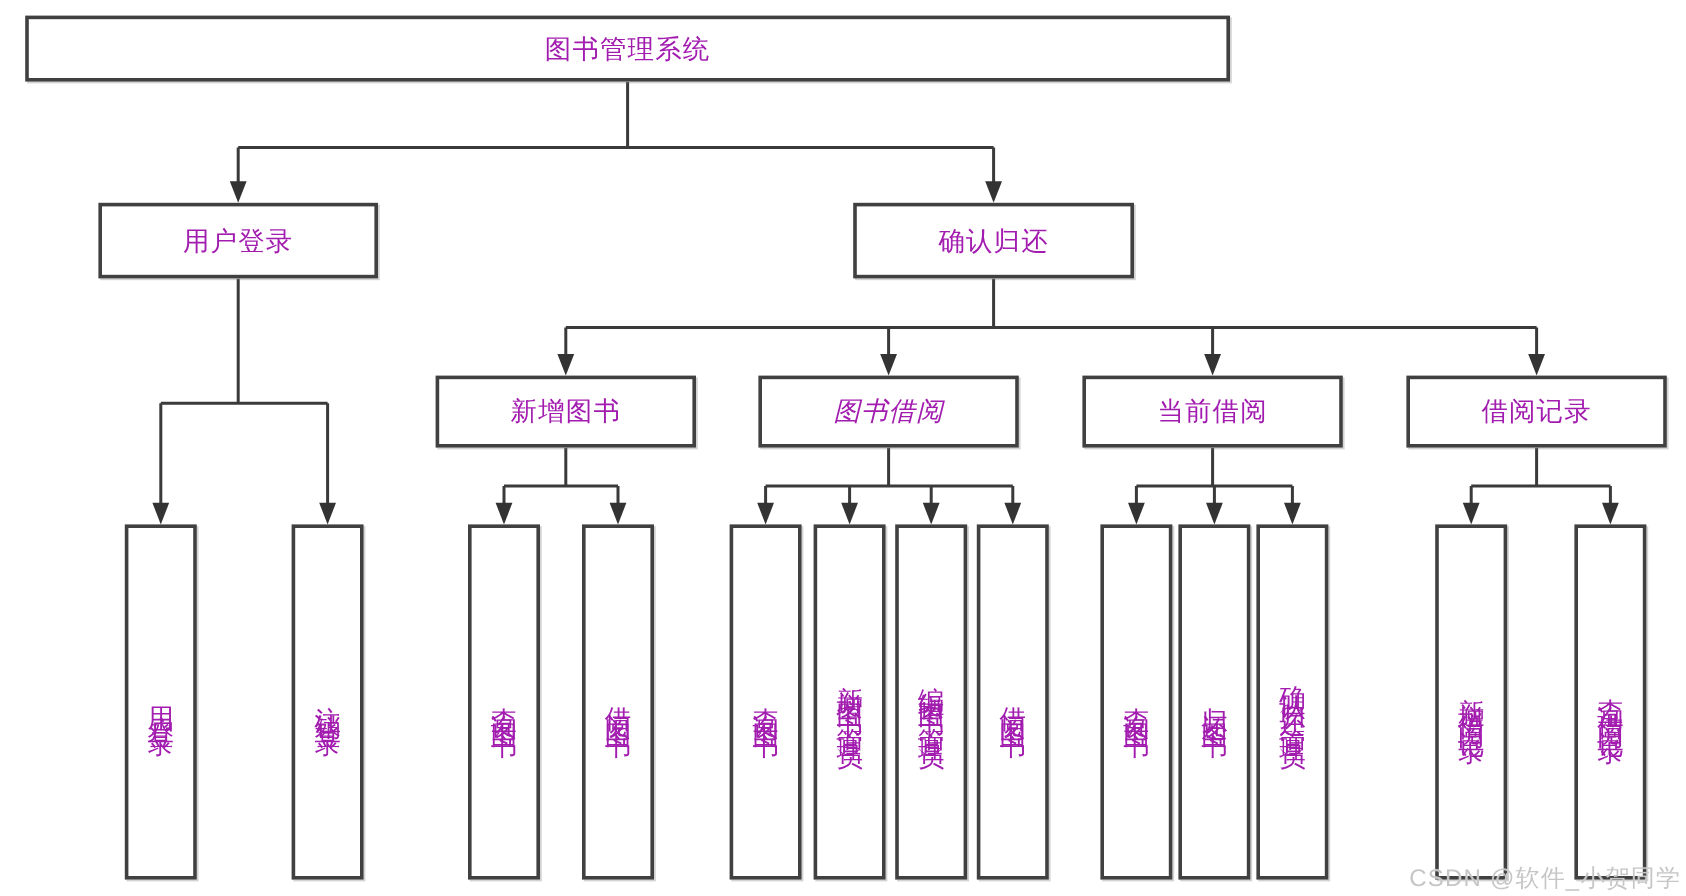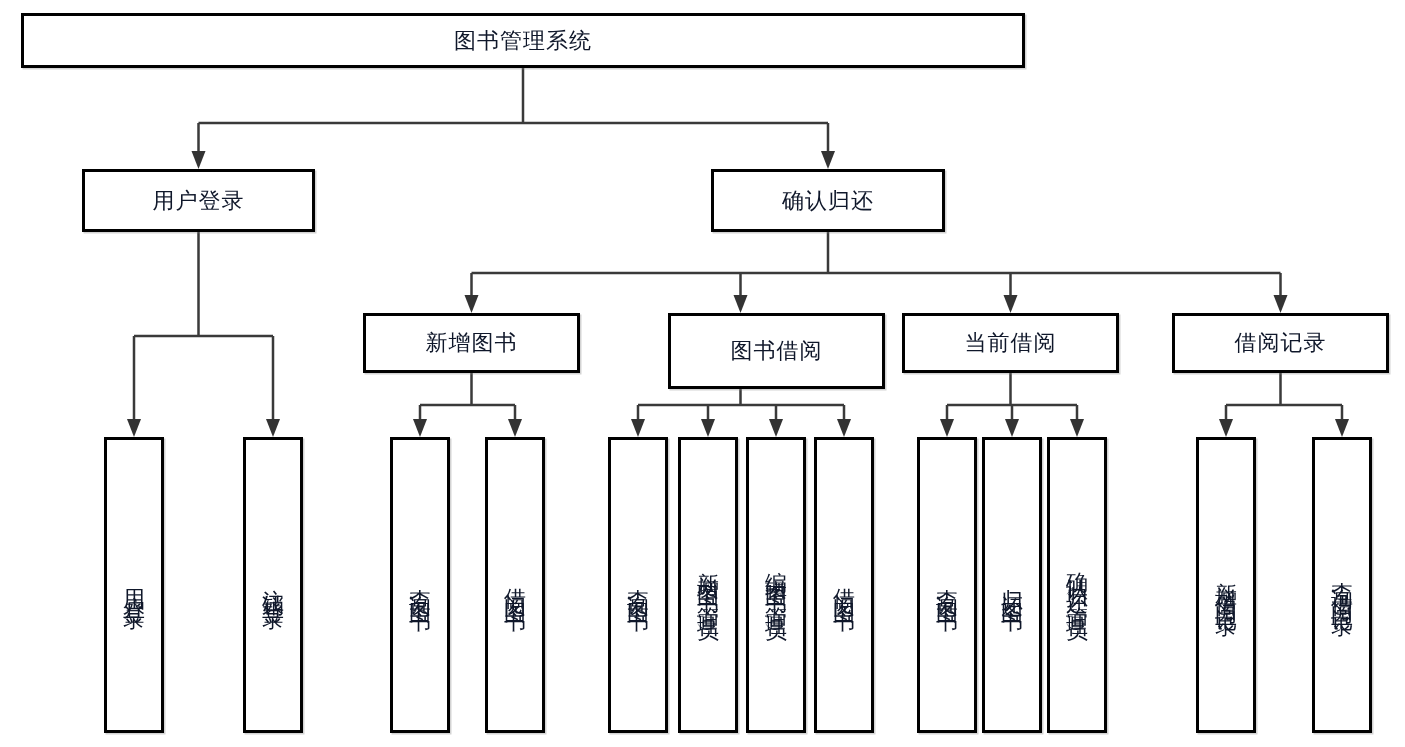--- a/index.html
+++ b/index.html
@@ -14,23 +14,23 @@
   .wires { position: absolute; left: 0; top: 0; }
   .wire {
     fill: none;
     stroke: #3a3a3a;
     stroke-width: 2.5;
   }
   .arrow { fill: #333333; stroke: none; }
   .box {
     position: absolute;
     box-sizing: border-box;
-    border: 3px solid #000000;
+    border: 3px solid #404040;
     background: #ffffff;
-    color: #0f172a;
+    color: #a21caf;
     display: flex;
     align-items: center;
     justify-content: center;
     box-shadow: 1.5px 1.5px 0 rgba(130,130,130,0.35);
   }
   .box.h { font-size: 22px; letter-spacing: 1px; }
   .box.v { }
   .vtext {
     writing-mode: vertical-rl;
     text-orientation: mixed;
@@ -91,21 +91,21 @@
     <polygon class="arrow" points="1219,419 1233,419 1226,437"></polygon>
     <polygon class="arrow" points="1335,419 1349,419 1342,437"></polygon>
   </svg>
 
   <div class="box h" style="left:21px; top:13px; width:1004px; height:55px;">图书管理系统</div>
 
   <div class="box h" style="left:82px; top:169px; width:233px; height:63px;">用户登录</div>
   <div class="box h" style="left:711px; top:169px; width:234px; height:63px;">确认归还</div>
 
   <div class="box h" style="left:363px; top:313px; width:217px; height:60px;">新增图书</div>
-  <div class="box h" style="left:668px; top:313px; width:217px; height:76px;">图书借阅</div>
+  <div class="box h" style="left:632px; top:313px; width:217px; height:60px;font-style:italic;">图书借阅</div>
   <div class="box h" style="left:1172px; top:313px; width:217px; height:60px;">借阅记录</div>
   <div class="box h" style="left:902px; top:313px; width:217px; height:60px;">当前借阅</div>
 
   <div class="box v" style="left:104px; top:437px; width:60px; height:296px;">
     <span class="vtext">用户登录</span>
   </div>
   <div class="box v" style="left:243px; top:437px; width:60px; height:296px;">
     <span class="vtext">注销登录</span>
   </div>
 
@@ -139,14 +139,15 @@
     <span class="vtext">确认归还（管理员）</span>
   </div>
 
   <div class="box v" style="left:1196px; top:437px; width:60px; height:296px;">
     <span class="vtext">新增借阅记录</span>
   </div>
   <div class="box v" style="left:1312px; top:437px; width:60px; height:296px;">
     <span class="vtext">查询借阅记录</span>
   </div>
 
+  <div class="watermark">CSDN @软件_小贺同学</div>
 
 </div>
 
 </body></html>

